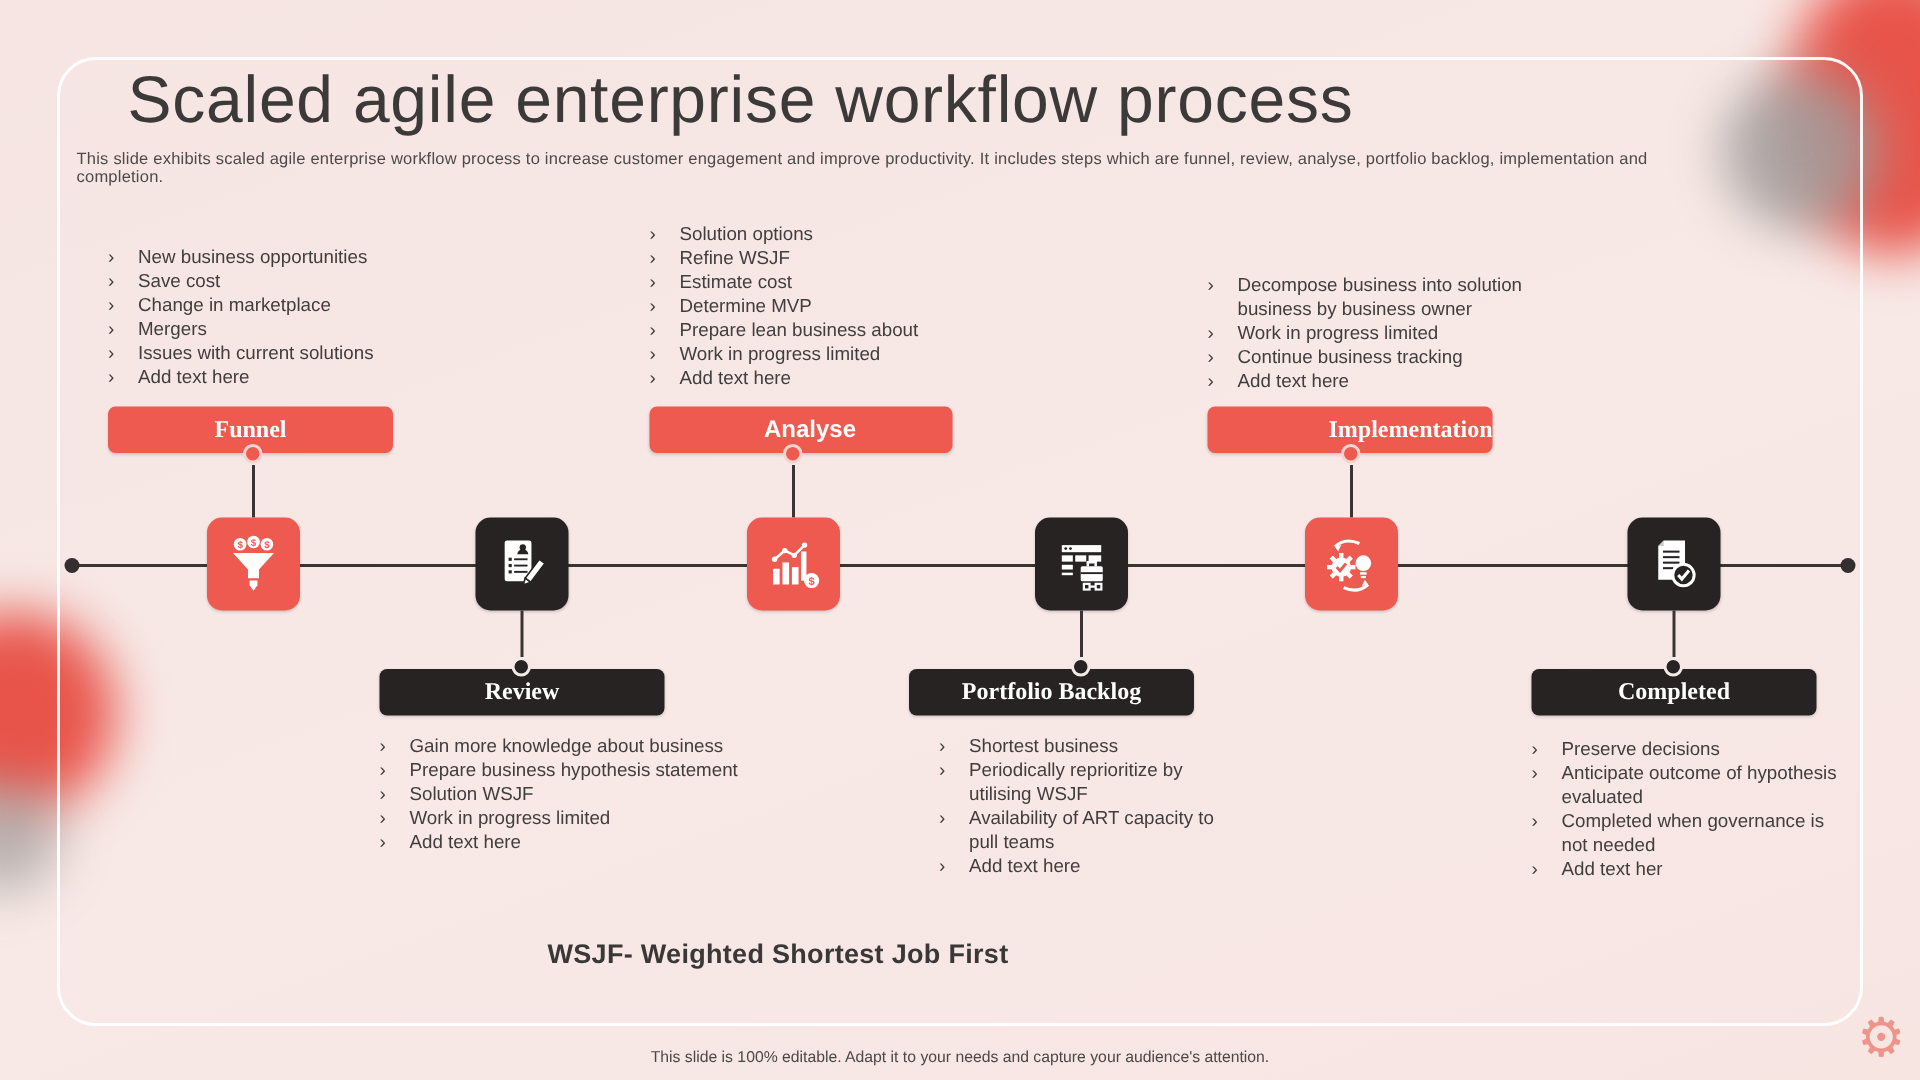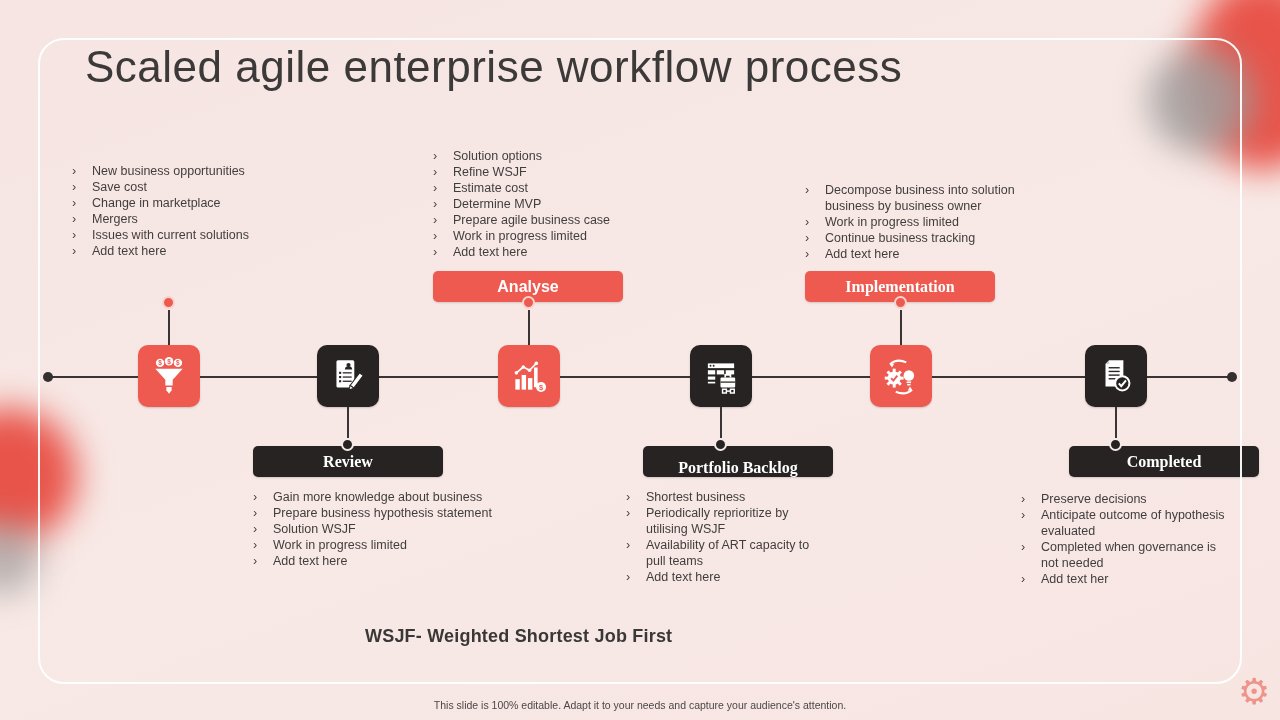--- a/index.html
+++ b/index.html
@@ -42,20 +42,21 @@
 <body>
 
 <div class="slide">
 
   <div class="blob" style="left:1190px;top:-25px;width:145px;height:195px;background:#e8544a;"></div>
   <div class="blob" style="left:1148px;top:48px;width:105px;height:105px;background:#a09e9d;opacity:.85;"></div>
   <div class="blob" style="left:-58px;top:408px;width:135px;height:135px;background:#e8544a;"></div>
   <div class="blob" style="left:-35px;top:520px;width:75px;height:75px;background:#a09e9d;opacity:.7;"></div>
 
   <div class="title">Scaled agile enterprise workflow process</div>
+  <div class="subtitle">This slide exhibits scaled agile enterprise workflow process to increase customer engagement and improve productivity. It includes steps which are funnel, review, analyse, portfolio backlog, implementation and completion.</div>
 
   <div class="timeline-line"></div>
   <div class="enddot" style="left:43px;"></div>
   <div class="enddot" style="left:1227px;"></div>
 
   <div class="bullets" style="left:72px;top:163px;width:280px;">
       <div class="bullet-item">
         <span class="bullet-char">›</span>
         <span class="bullet-text">New business opportunities</span>
       </div>
@@ -73,20 +74,23 @@
       </div>
       <div class="bullet-item">
         <span class="bullet-char">›</span>
         <span class="bullet-text">Issues with current solutions</span>
       </div>
       <div class="bullet-item">
         <span class="bullet-char">›</span>
         <span class="bullet-text">Add text here</span>
       </div>
     </div>
+  <div class="stage-btn red" style="left:72px;">
+    <span>Funnel</span>
+  </div>
   <div class="cdot red" style="left:162px;top:296px;"></div>
   <div class="vline" style="left:168px;top:310px;height:35px;"></div>
   <div class="tile red" style="left:138px;">
     <svg viewBox="0 0 40 40" width="42" height="42">
       <g fill="#fff">
         <circle cx="11.5" cy="7.5" r="4"></circle>
           <circle cx="20" cy="6" r="4"></circle>
           <circle cx="28.5" cy="7.5" r="4"></circle>
       </g>
       <text x="11.5" y="9.8" font-size="6.2" fill="#ee5a4f" text-anchor="middle" font-weight="bold">$</text>
@@ -154,32 +158,32 @@
       <div class="bullet-item">
         <span class="bullet-char">›</span>
         <span class="bullet-text">Estimate cost</span>
       </div>
       <div class="bullet-item">
         <span class="bullet-char">›</span>
         <span class="bullet-text">Determine MVP</span>
       </div>
       <div class="bullet-item">
         <span class="bullet-char">›</span>
-        <span class="bullet-text">Prepare agile business case</span>
+        <span class="bullet-text">Prepare lean business about</span>
       </div>
       <div class="bullet-item">
         <span class="bullet-char">›</span>
         <span class="bullet-text">Work in progress limited</span>
       </div>
       <div class="bullet-item">
         <span class="bullet-char">›</span>
         <span class="bullet-text">Add text here</span>
       </div>
     </div>
-  <div class="stage-btn red sans" style="left:433px;">
+  <div class="stage-btn red sans" style="left:433px;padding-left:12px;">
     <span>Analyse</span>
   </div>
   <div class="cdot red" style="left:522px;top:296px;"></div>
   <div class="vline" style="left:528px;top:310px;height:35px;"></div>
   <div class="tile red" style="left:498px;">
     <svg viewBox="0 0 40 40" width="42" height="42">
       <g fill="#fff">
         <rect x="7" y="23" width="4.2" height="10"></rect>
           <rect x="13" y="19" width="4.2" height="14"></rect>
           <rect x="19" y="22" width="4.2" height="11"></rect>
@@ -214,21 +218,21 @@
       <rect x="19.5" y="25.2" width="14" height="1.2" fill="#272323"></rect>
       <g fill="none" stroke="#fff" stroke-width="1.4">
         <rect x="21.5" y="32.6" width="3.6" height="3.6"></rect>
           <rect x="29" y="32.6" width="3.6" height="3.6"></rect>
         <path d="M25.1 34.4 H29"></path>
       </g>
     </svg>
   </div>
   <div class="vline" style="left:720px;top:407px;height:31px;"></div>
   <div class="cdot dark" style="left:714px;top:438px;"></div>
-  <div class="stage-btn dark" style="left:643px;align-items:flex-end;">
+  <div class="stage-btn dark" style="left:606px;">
     <span>Portfolio Backlog</span>
   </div>
   <div class="bullets" style="left:626px;top:489px;width:205px;">
       <div class="bullet-item">
         <span class="bullet-char">›</span>
         <span class="bullet-text">Shortest business</span>
       </div>
       <div class="bullet-item">
         <span class="bullet-char">›</span>
         <span class="bullet-text">Periodically reprioritize by utilising WSJF</span>
@@ -254,21 +258,21 @@
       </div>
       <div class="bullet-item">
         <span class="bullet-char">›</span>
         <span class="bullet-text">Continue business tracking</span>
       </div>
       <div class="bullet-item">
         <span class="bullet-char">›</span>
         <span class="bullet-text">Add text here</span>
       </div>
     </div>
-  <div class="stage-btn red" style="left:805px;">
+  <div class="stage-btn red" style="left:805px;justify-content:flex-end;">
     <span>Implementation</span>
   </div>
   <div class="cdot red" style="left:894px;top:296px;"></div>
   <div class="vline" style="left:900px;top:310px;height:35px;"></div>
   <div class="tile red" style="left:870px;">
     <svg viewBox="0 0 40 40" width="42" height="42">
       <g fill="#fff">
         <circle cx="13.5" cy="22" r="6.2"></circle>
         <g transform="translate(13.5,22)">
           <rect x="-1.4" y="-9" width="2.8" height="4"></rect>
@@ -301,21 +305,21 @@
         <rect x="13" y="15" width="10.5" height="1.3"></rect>
         <rect x="13" y="18.5" width="10.5" height="1.3"></rect>
         <rect x="13" y="22" width="6.5" height="1.3"></rect>
       </g>
       <circle cx="26" cy="27" r="6.8" fill="#272323" stroke="#fff" stroke-width="1.9"></circle>
       <path d="M22.7 27 l2.3 2.6 l4.5 -5.4" stroke="#fff" stroke-width="2" fill="none"></path>
     </svg>
   </div>
   <div class="vline" style="left:1115px;top:407px;height:31px;"></div>
   <div class="cdot dark" style="left:1109px;top:438px;"></div>
-  <div class="stage-btn dark" style="left:1021px;margin-left:48px;">
+  <div class="stage-btn dark" style="left:1021px;">
     <span>Completed</span>
   </div>
   <div class="bullets" style="left:1021px;top:491px;width:205px;">
       <div class="bullet-item">
         <span class="bullet-char">›</span>
         <span class="bullet-text">Preserve decisions</span>
       </div>
       <div class="bullet-item">
         <span class="bullet-char">›</span>
         <span class="bullet-text">Anticipate outcome of hypothesis evaluated</span>

